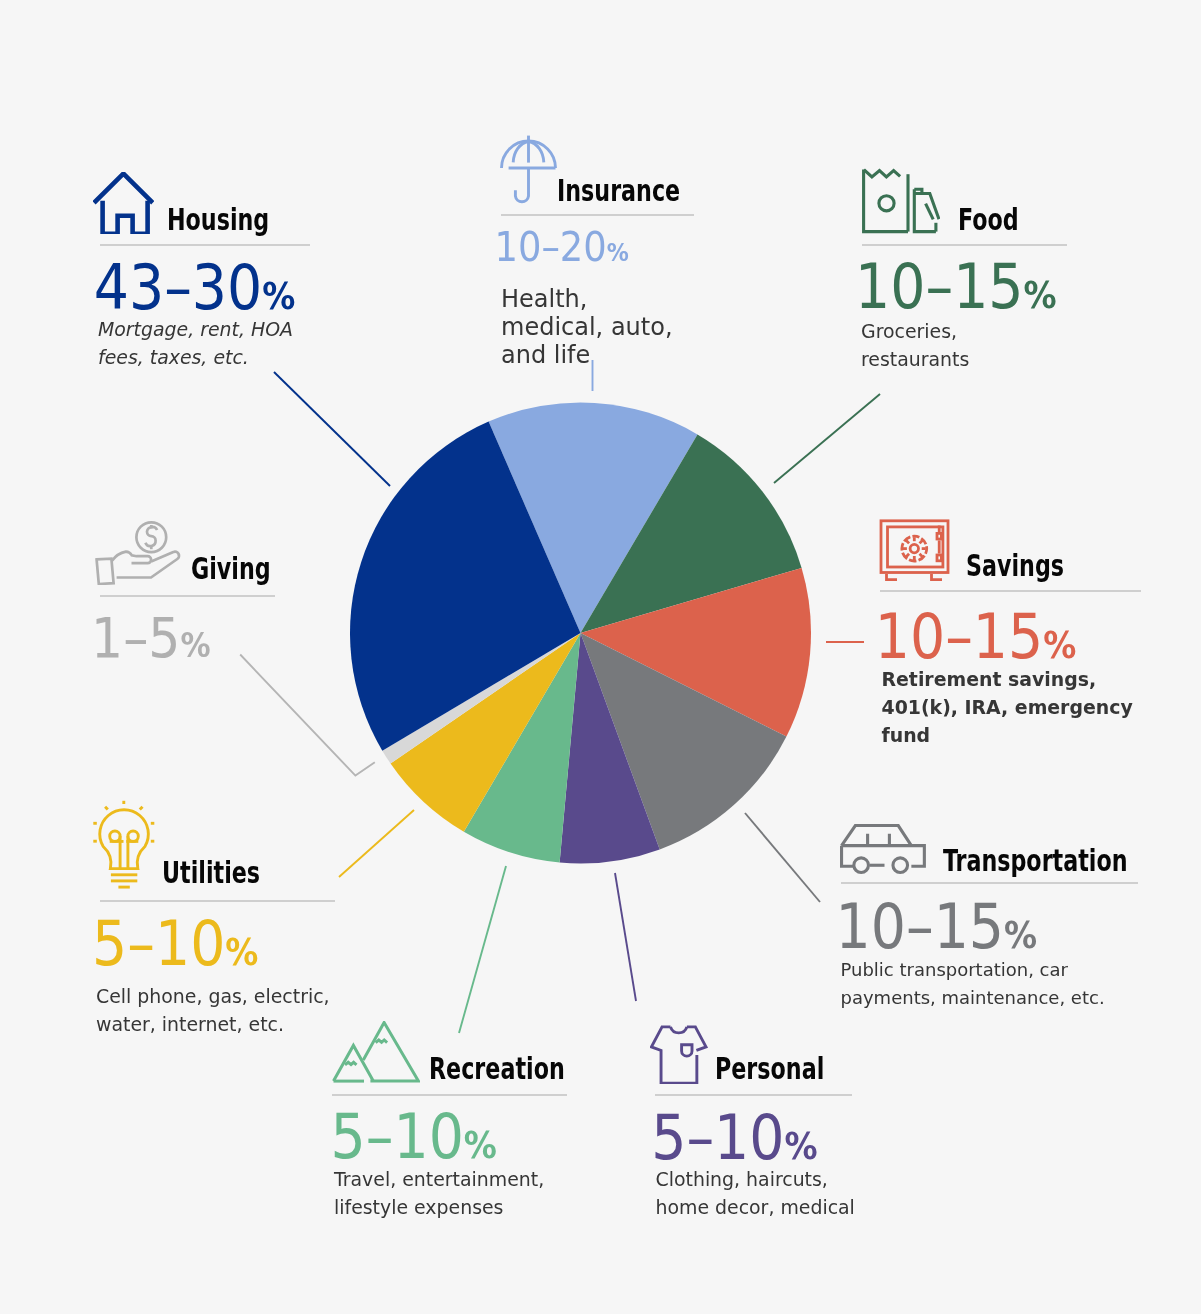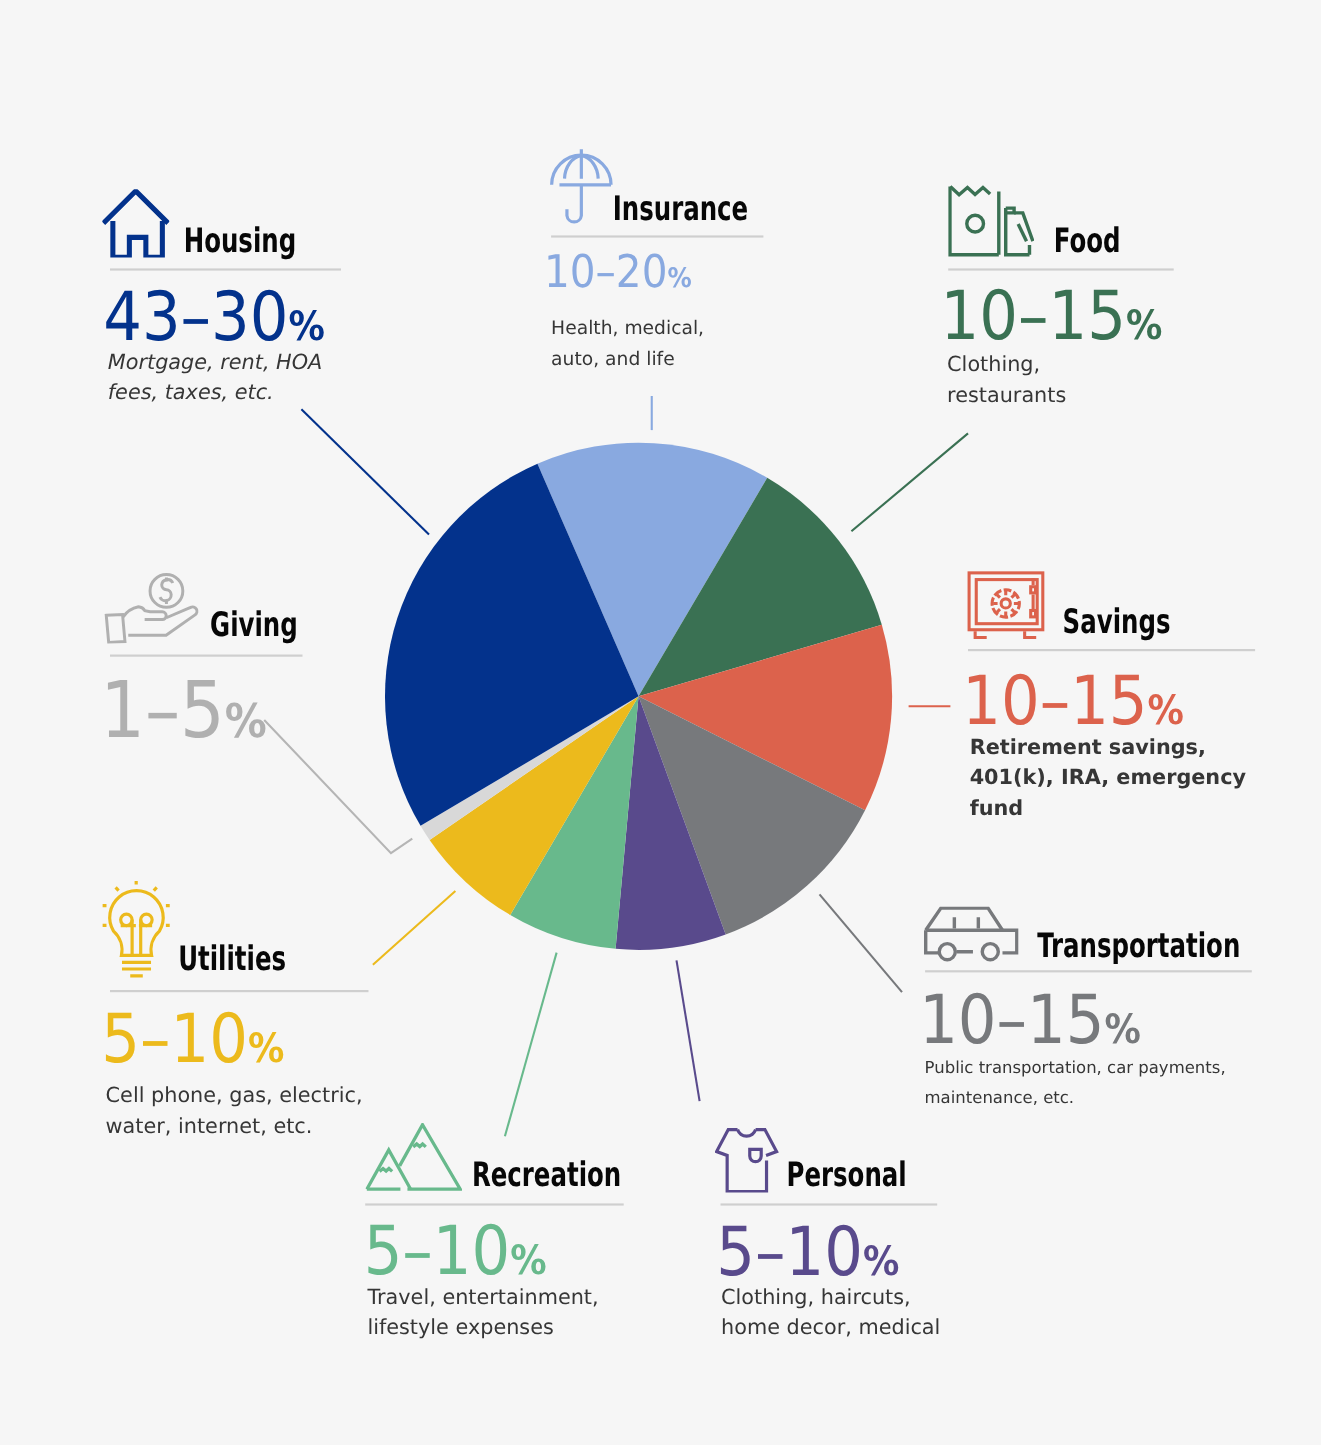--- a/index.html
+++ b/index.html
@@ -67,42 +67,42 @@
 <path d="M28.5 0.6 V27.6"></path>
 <path d="M8.6 33.0 H55.5"></path>
 <path d="M28.5 33.6 V61.0 A6.6 6.6 0 0 1 15.4 61.0 V55.2"></path>
 </g>
         </svg></div>
   <div class="title" style="left:556.5px;top:176.2px;font-size:30.7px;">Insurance</div>
   <div class="rule" style="left:501.4px;top:214px;width:193px;"></div>
   <div class="pct" style="left:494.5px;top:226.6px;font-size:41px;color:#89a9e0;">
     <span>10–20</span><span class="sym">%</span>
   </div>
-  <div class="desc" style="left:501.0px;top:285.1px;width:175px;font-size:17px;line-height:28.0px;">Health, medical, auto, and life</div>
+  <div class="desc" style="left:501.0px;top:285.1px;width:175px;font-size:24px;line-height:28.0px;">Health, medical, auto, and life</div>
 </div>
 <div class="card">
   <div class="icon-wrap" style="left:862.4px;top:167.7px;"><svg viewBox="0 0 78 66" width="78" height="66">
 <g fill="none" stroke="#3a7153" stroke-width="3.1" stroke-linejoin="miter" stroke-linecap="butt">
 <path d="M1.6 1.6 V63.6 H46.0"></path>
 <path d="M1.9 1.6 L9.9 9.0 L17.5 2.5 L24.4 8.8 L31.6 2.5 L38.1 8.3"></path>
 <path d="M46.0 6.2 V63.6"></path>
 <circle cx="24.5" cy="35.3" r="7.6"></circle>
 <path d="M52.3 21.2 V63.6 H73.9"></path>
 <path d="M52.3 21.2 H59.9 V25.5 H52.3"></path>
 <path d="M59.9 25.5 H67.8 L77.0 51.2"></path>
 <path d="M63.6 35.6 L71.2 51.4"></path>
 <path d="M73.9 54.8 V63.6"></path>
 </g>
         </svg></div>
   <div class="title" style="left:957.6px;top:205.3px;font-size:30.7px;">Food</div>
   <div class="rule" style="left:861.6px;top:244px;width:205px;"></div>
   <div class="pct" style="left:855.1px;top:256.9px;font-size:61.5px;color:#3a7153;">
     <span>10–15</span><span class="sym">%</span>
   </div>
-  <div class="desc" style="left:861.0px;top:317.3px;width:150px;font-size:18.9px;line-height:28.0px;">Clothing, restaurants</div>
+  <div class="desc" style="left:861.0px;top:317.3px;width:150px;font-size:18.9px;line-height:28.0px;">Groceries, restaurants</div>
 </div>
 <div class="card">
   <div class="icon-wrap" style="left:877.5px;top:518.0px;"><svg viewBox="0 0 74 64" width="74" height="64">
 <g fill="none" stroke="#dc624c" stroke-width="2.8" stroke-linejoin="miter" stroke-linecap="butt">
 <rect x="3.00" y="2.80" width="67.00" height="51.70"></rect>
 <rect x="9.50" y="8.90" width="55.40" height="40.10"></rect>
 <circle cx="36.30" cy="30.60" r="12.40" stroke-dasharray="7.60 2.14" stroke-dashoffset="2.43" transform="rotate(-90 36.30 30.60)"></circle>
 <circle cx="36.30" cy="30.60" r="4.2"></circle>
 <path d="M36.30 23.20 L36.30 19.20"></path>
 <path d="M41.53 25.37 L44.36 22.54"></path>
@@ -138,21 +138,21 @@
 <path d="M49.4 9.75 V20.1"></path>
 <circle cx="21.15" cy="41.15" r="7.3"></circle>
 <circle cx="60.25" cy="41.15" r="7.3"></circle>
 </g>
         </svg></div>
   <div class="title" style="left:942.5px;top:845.5px;font-size:30.7px;">Transportation</div>
   <div class="rule" style="left:840.5px;top:882px;width:297px;"></div>
   <div class="pct" style="left:835.6px;top:896.9px;font-size:61.5px;color:#77797c;">
     <span>10–15</span><span class="sym">%</span>
   </div>
-  <div class="desc" style="left:840.5px;top:956.0px;width:295px;font-size:15px;line-height:28.0px;">Public transportation, car payments, maintenance, etc.</div>
+  <div class="desc" style="left:840.5px;top:956.0px;width:295px;font-size:18px;line-height:28.0px;">Public transportation, car payments, maintenance, etc.</div>
 </div>
 <div class="card">
   <div class="icon-wrap" style="left:650.05px;top:1023.65px;"><svg viewBox="0 0 58.5 60" width="58.5" height="60">
 <g fill="none" stroke="#594a8c" stroke-width="2.9" stroke-linejoin="miter" stroke-linecap="butt">
 <path d="M20.5 2.9 H12.05 L1.45 22.9 L11.05 26.4 V59.2 H46.85 V31.0"></path>
 <path d="M36.9 2.9 H45.35 L56.0 22.9 L46.4 26.4"></path>
 <path d="M20.5 2.9 A8.6 8.6 0 0 0 36.9 2.9"></path>
 <path d="M31.6 20.8 H42.0 V26.9 A5.2 5.2 0 0 1 31.6 26.9 Z"></path>
 </g>
         </svg></div>
@@ -216,18 +216,18 @@
 <path d="M65.1 15.0 A5.3 5.3 0 0 0 55.0 16.7 A4.4 4.4 0 0 0 59.3 21.1 A4.4 4.4 0 0 1 63.6 25.5 A5.3 5.3 0 0 1 53.4 27.8"></path>
 <path d="M59.3 10.0 V13.6"></path>
 <path d="M59.3 30.6 V34.2"></path>
 <path d="M20.0 45.8 A22 22 0 0 1 33.9 36.6 A7.2 7.2 0 0 1 39.7 40.2 L44.5 41.2 H55.6 A3.5 3.5 0 0 1 55.6 48.2 H39.5"></path>
 <path d="M59.2 46.6 L81.3 37.1 A4.0 4.0 0 0 1 85.3 44.0 L59.0 62.5 H24.6"></path>
 <path d="M4.6 44.4 L19.4 43.6 L21.6 68.2 L6.8 69.0 Z"></path>
 </g>
         </svg></div>
   <div class="title" style="left:190.7px;top:554.4px;font-size:30.7px;">Giving</div>
   <div class="rule" style="left:99.7px;top:595px;width:175px;"></div>
-  <div class="pct" style="left:91.1px;top:609.7px;font-size:71px;color:#b0b0b0;">
+  <div class="pct" style="left:91.1px;top:609.7px;font-size:56px;color:#b0b0b0;">
     <span>1–5</span><span class="sym">%</span>
   </div>
 </div>
 
 </div>
 
 </body></html>

